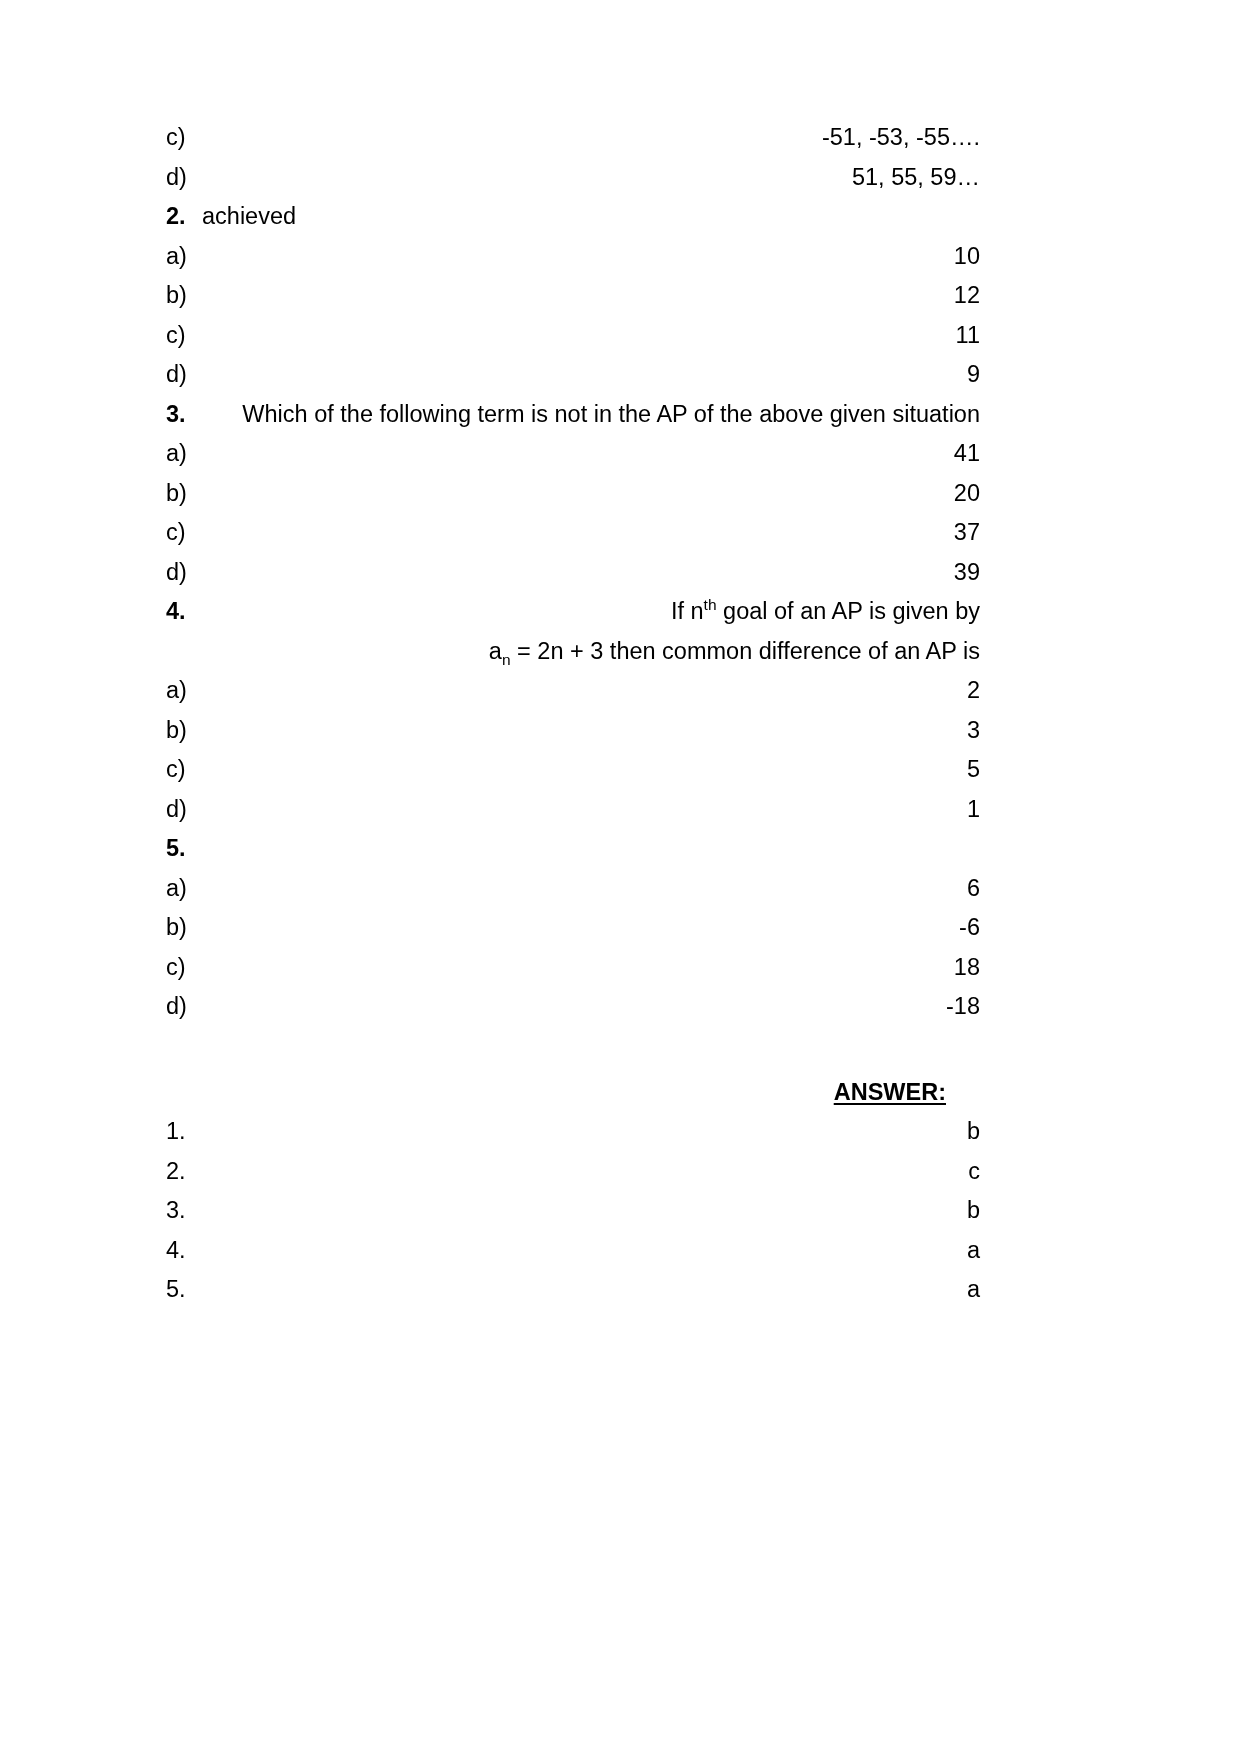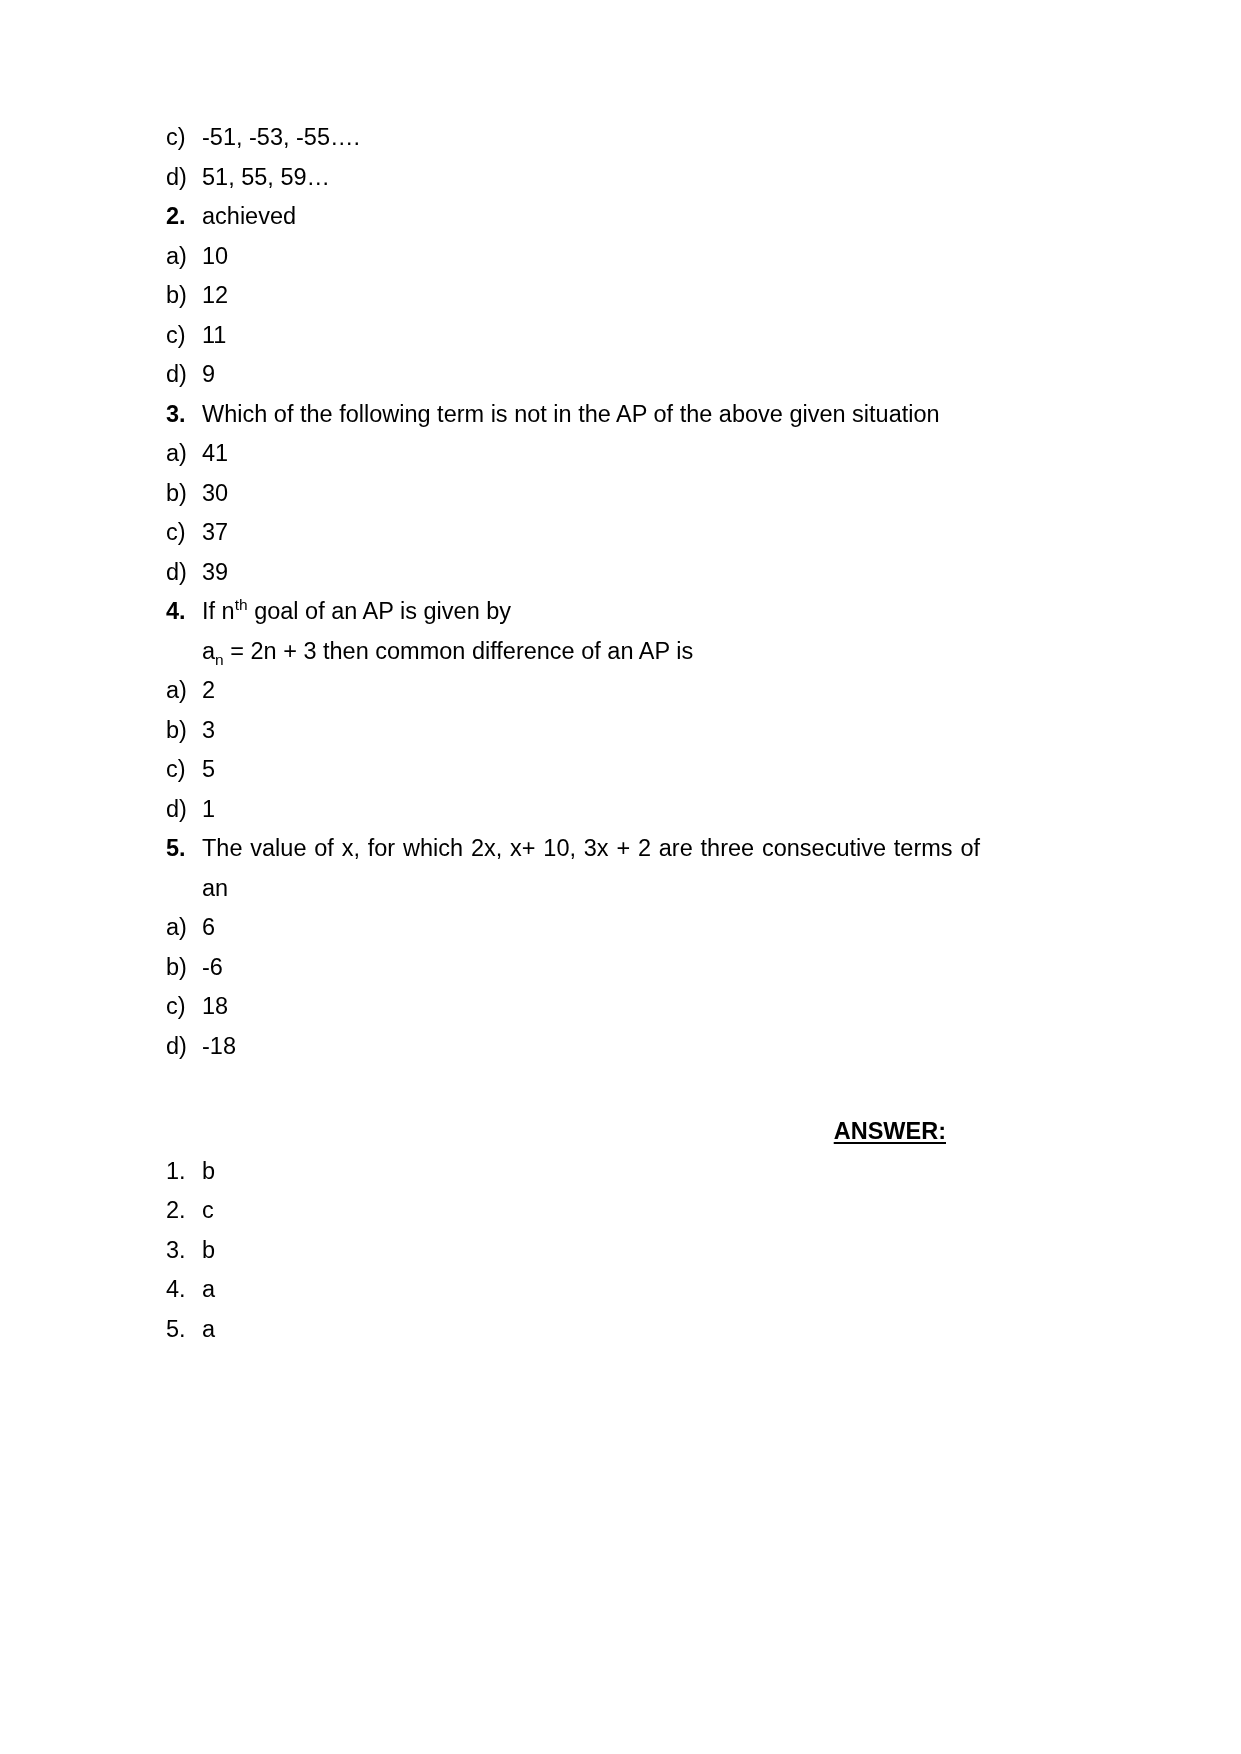--- a/index.html
+++ b/index.html
@@ -41,21 +41,21 @@
     flex: 0 0 auto;
     width: 36px;
     text-align: left;
     white-space: pre;
   }
   .marker.num {
     font-weight: bold;
   }
   .body-text {
     flex: 1 1 auto;
-    text-align: left;
+    text-align: right;
   }
   .body-text.justify {
     text-align: justify;
     text-align-last: left;
   }
   .body-text.justify > .lineA {
     display: block;
     text-align: justify;
     text-align-last: justify;
   }
@@ -162,21 +162,21 @@
       <span class="body-text">Which of the following term is not in the AP of the above given situation</span>
     </div>
 
     <div class="row option">
       <span class="marker">a)</span>
       <span class="body-text">41</span>
     </div>
 
     <div class="row option">
       <span class="marker">b)</span>
-      <span class="body-text">30</span>
+      <span class="body-text">20</span>
     </div>
 
     <div class="row option">
       <span class="marker">c)</span>
       <span class="body-text">37</span>
     </div>
 
     <div class="row option">
       <span class="marker">d)</span>
       <span class="body-text">39</span>
@@ -208,21 +208,20 @@
     </div>
 
     <div class="row option">
       <span class="marker">d)</span>
       <span class="body-text">1</span>
     </div>
 
     <div class="row question">
       <span class="marker num">5.</span>
       <span class="body-text justify">
-        <span class="lineA">The value of x, for which 2x, x+ 10, 3x + 2 are three consecutive terms of an</span>
       </span>
     </div>
 
     <div class="row option">
       <span class="marker">a)</span>
       <span class="body-text">6</span>
     </div>
 
     <div class="row option">
       <span class="marker">b)</span>

